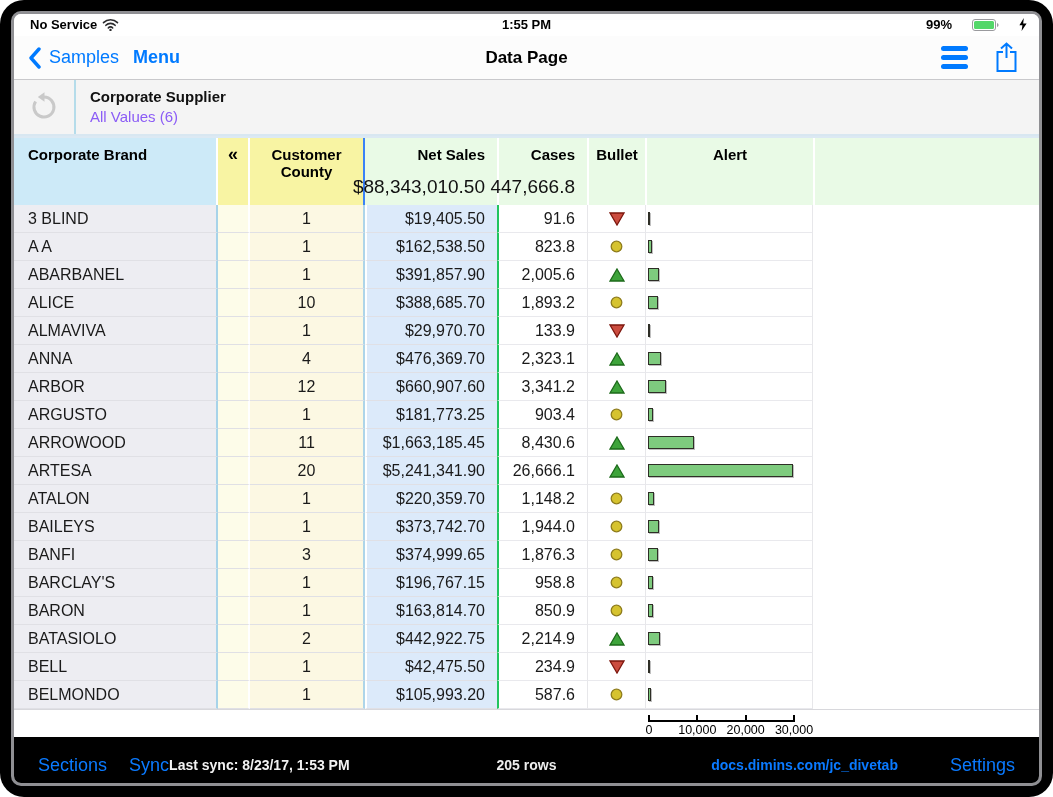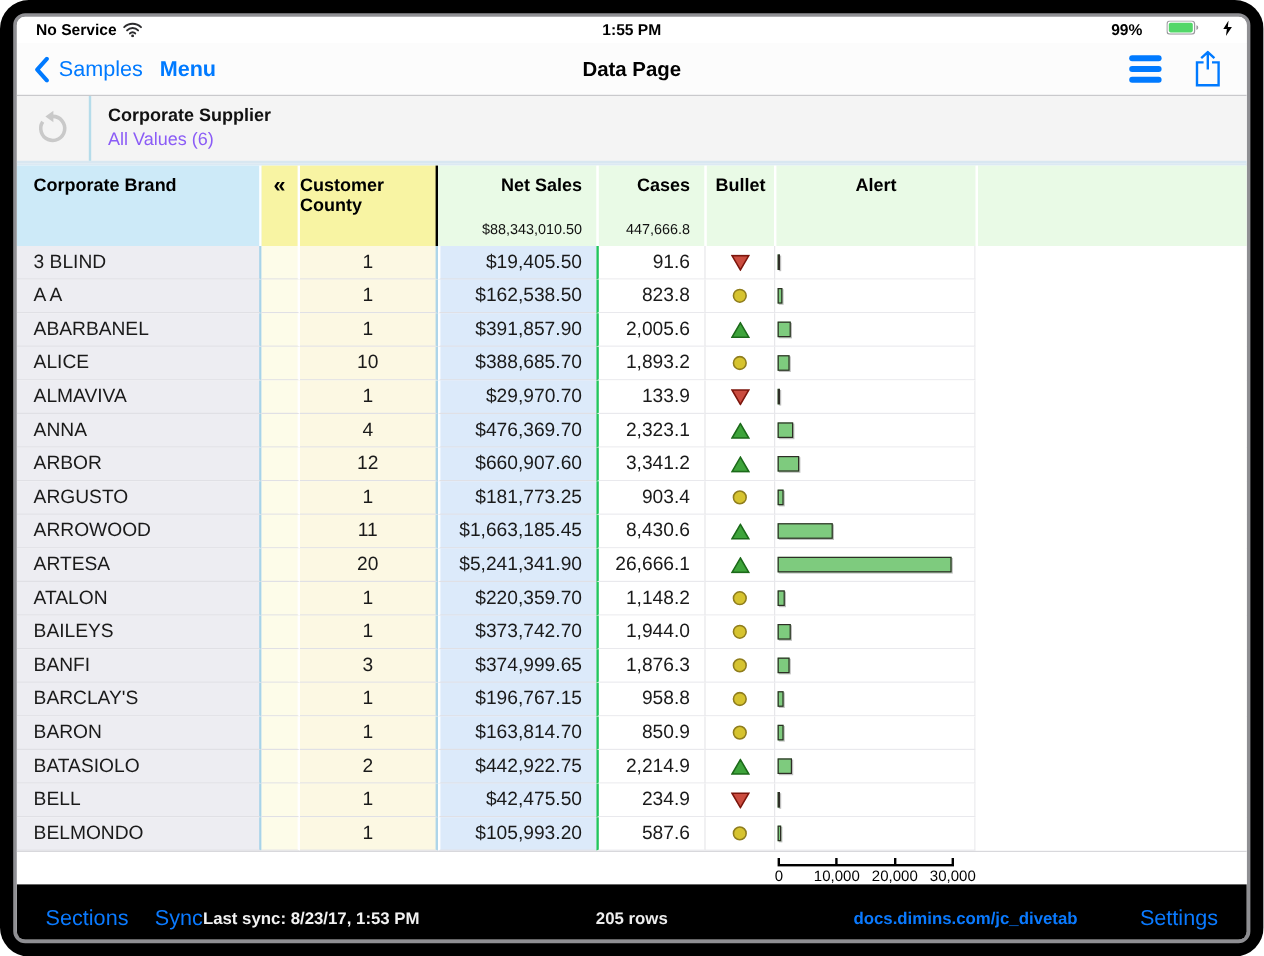--- a/index.html
+++ b/index.html
@@ -4,21 +4,21 @@
 <style>
   * { margin:0; padding:0; box-sizing:border-box; }
   body { background:#ffffff; font-family:"Liberation Sans", sans-serif; -webkit-font-smoothing:antialiased; }
   .bezel { width:1053px; height:797px; background:#000; border-radius:24px; padding:11px; }
   .screen { width:1031px; height:775px; background:#fff; border:3px solid #8f8f93; border-radius:10px; overflow:hidden; position:relative; }
 
   
   .status-bar { height:22px; background:#fff; position:relative; font-size:13px; font-weight:bold; color:#000; }
   .status-left { position:absolute; left:16px; top:3px; display:flex; align-items:center; gap:5px; }
   .status-time { position:absolute; left:0; right:0; top:3px; text-align:center; }
-  .status-right { position:absolute; right:12px; top:3px; display:flex; gap:20px; }
+  .status-right { position:absolute; right:12px; top:3px; display:flex; align-items:center; gap:20px; }
   .battery-body { display:inline-block; }
 
   
   .nav-bar { height:44px; background:#fcfcfc; position:relative; border-bottom:1px solid #c9c9cc; }
   .nav-back { position:absolute; left:14px; top:0; height:43px; display:flex; align-items:center; gap:8px; cursor:pointer; }
   .nav-back-label { color:#007aff; font-size:18px; }
   .nav-menu-label { color:#007aff; font-size:18px; font-weight:bold; margin-left:6px; }
   .nav-title { position:absolute; left:0; right:0; top:0; height:43px; display:flex; align-items:center; justify-content:center; font-size:17px; font-weight:bold; color:#000; }
   .nav-right { position:absolute; right:20px; top:0; height:43px; display:flex; align-items:center; gap:26px; }
   .hamburger { display:flex; flex-direction:column; gap:4px; cursor:pointer; }
@@ -30,27 +30,27 @@
   .filter-text { padding:8px 0 0 14px; cursor:pointer; }
   .filter-name { font-size:15px; font-weight:bold; color:#111; }
   .filter-value { font-size:15px; color:#8b5cf6; margin-top:3px; }
 
   
   .grid { display:grid; grid-template-columns:204px 32px 115px 132px 90px 58px 168px 1fr; }
   .thead { height:69px; border-top:2px solid #dce9f3; }
   .th { position:relative; font-size:15px; font-weight:bold; color:#000; padding-top:8px; }
   .th-brand  { background:#cdeaf8; padding-left:14px; border-right:2px solid #fff; }
   .th-collapse { background:#f8f4a3; text-align:center; font-size:18px; padding-top:6px; border-right:2px solid #fff; cursor:pointer; }
-  .th-county { background:#f8f4a3; text-align:left; border-right:2px solid #000000; }
+  .th-county { background:#f8f4a3; text-align:center; border-right:2px solid #3b82f6; }
   .th-net    { background:#e9fae6; text-align:right; padding-right:12px; }
   .th-cases  { background:#e9fae6; text-align:right; padding-right:12px; border-left:2px solid #fff; }
   .th-alert  { background:#e9fae6; text-align:center; border-left:2px solid #fff; }
   .th-bullet { background:#e9fae6; text-align:center; border-left:2px solid #fff; }
   .th-spare  { background:#e9fae6; border-left:2px solid #fff; }
-  .th-total { position:absolute; bottom:7px; right:12px; font-weight:normal; font-size:12px; color:#111; }
+  .th-total { position:absolute; bottom:7px; right:12px; font-weight:normal; font-size:19px; color:#111; }
 
   .tbody { height:504px; }
   .row { height:28px; cursor:pointer; }
   .td { font-size:16px; color:#1a1a1a; display:flex; align-items:center; border-bottom:1px solid #e0e0e5; }
   .td-brand { background:#ededf2; padding-left:14px; border-right:2px solid #a7d3e9; }
   .td-collapse { background:#fdfce9; border-right:2px solid #fff; }
   .td-county { background:#fcf8e3; justify-content:center; border-right:2px solid #aed5e9; }
   .td-net { background:#dceafa; justify-content:flex-end; padding-right:12px; border-left:2px solid #fff; }
   .td-cases { background:#fff; justify-content:flex-end; padding-right:12px; border-left:2px solid #22c55e; border-bottom-color:#e9e9ed; }
   .td-alert { background:#fff; justify-content:center; border-left:1px solid #e7e7ea; border-bottom-color:#e9e9ed; }

